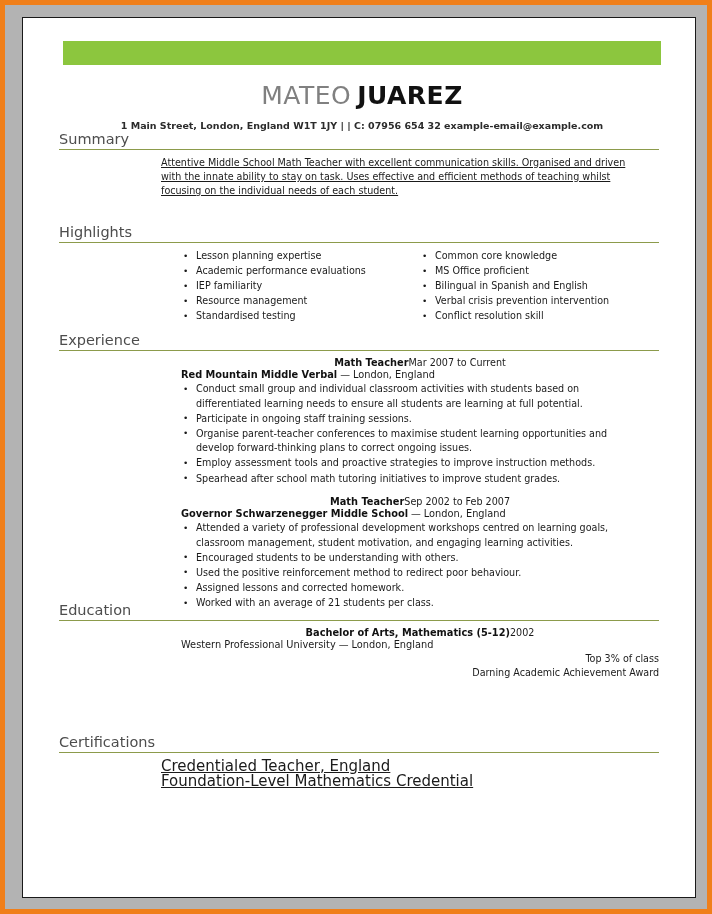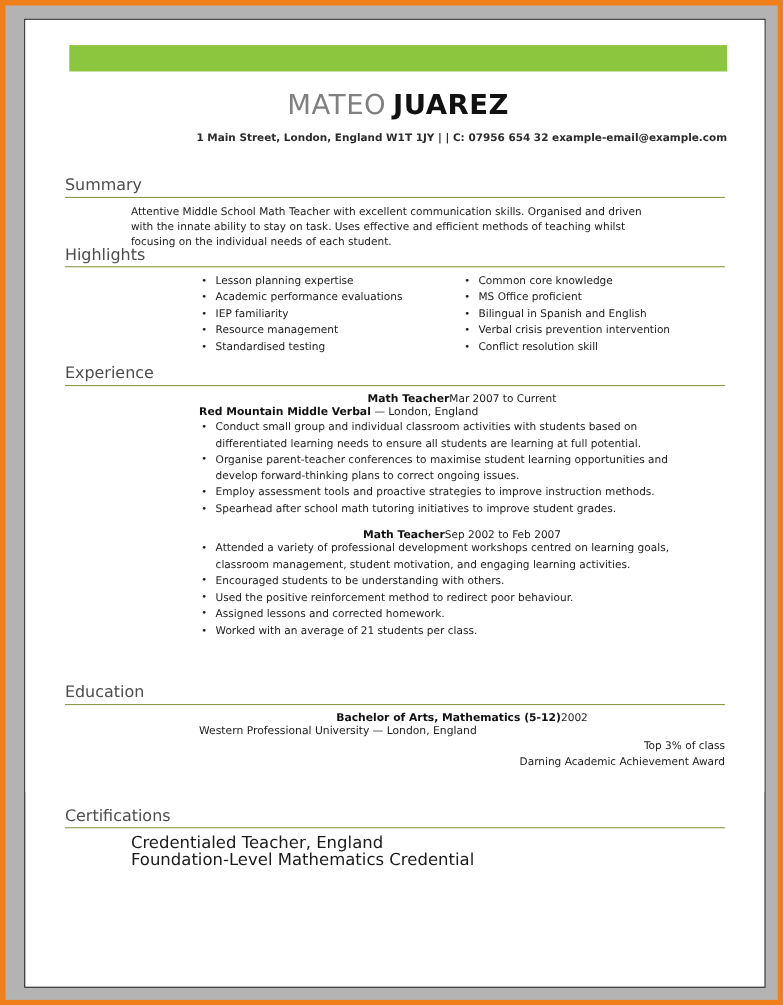--- a/index.html
+++ b/index.html
@@ -69,21 +69,21 @@
   .name-last {
     color: #111111;
     font-weight: 700;
     margin-left: 6px;
   }
   .contact-line {
     position: absolute;
     left: 40px;
     top: 102px;
     width: 598px;
-    text-align: right;
+    text-align: center;
     white-space: nowrap;
     font-size: 9.5px;
     font-weight: 700;
     color: #2B2B2B;
   }
 
   
   .section {
     position: absolute;
     left: 36px;
@@ -97,25 +97,26 @@
   }
   .section-rule {
     height: 1px;
     width: 600px;
     background: #8C9B4B;
     margin-bottom: 6px;
   }
 
   
   .content {
-    margin-left: 60px;
+    margin-left: 102px;
     width: 478px;
     font-size: 9.6px;
     color: #1A1A1A;
     line-height: 14px;
+    text-decoration: underline;
   }
   .summary-text {
     text-align: left;
   }
 
   
   .highlights-cols {
     display: flex;
     margin-left: 122px;
     width: 478px;
@@ -208,21 +209,21 @@
     <div class="page-inner">
 
       <div class="green-bar"></div>
 
       <div class="name-line">
         <span class="name-first">MATEO</span><span class="name-last">JUAREZ</span>
       </div>
 
       <div class="contact-line">1 Main Street, London, England W1T 1JY |  | C: 07956 654 32 example-email@example.com</div>
 
-      <div class="section" style="top:143px;">
+      <div class="section" style="top:113px;">
         <div class="section-heading">Summary</div>
         <div class="section-rule"></div>
         <div class="content summary-text">Attentive Middle School Math Teacher with excellent communication skills. Organised and driven with the innate ability to stay on task. Uses effective and efficient methods of teaching whilst focusing on the individual needs of each student.</div>
       </div>
 
       <div class="section" style="top:206px;">
         <div class="section-heading">Highlights</div>
         <div class="section-rule"></div>
         <div class="highlights-cols">
           <div class="hl-col">
@@ -253,42 +254,46 @@
         <div class="entry">
           <div class="entry-row">
             <span class="entry-title">Math Teacher</span>
             <span class="entry-dates">Mar 2007 to Current</span>
           </div>
           <div class="entry-org">
             <span class="org-name">Red Mountain Middle Verbal</span><span class="dash">—</span><span>London, England</span>
           </div>
           <ul class="bullets entry-bullets">
             <li>Conduct small group and individual classroom activities with students based on differentiated learning needs to ensure all students are learning at full potential.</li>
+            <li>Participate in ongoing staff training sessions.</li>
             <li>Organise parent-teacher conferences to maximise student learning opportunities and develop forward-thinking plans to correct ongoing issues.</li>
             <li>Employ assessment tools and proactive strategies to improve instruction methods.</li>
             <li>Spearhead after school math tutoring initiatives to improve student grades.</li>
           </ul>
         </div>
 
         <div class="entry" style="margin-top:10px;">
           <div class="entry-row">
             <span class="entry-title">Math Teacher</span>
             <span class="entry-dates">Sep 2002 to Feb 2007</span>
+          </div>
+          <div class="entry-org">
+            <span class="org-name">Governor Schwarzenegger Middle School</span><span class="dash">—</span><span>London, England</span>
           </div>
           <ul class="bullets entry-bullets">
             <li>Attended a variety of professional development workshops centred on learning goals, classroom management, student motivation, and engaging learning activities.</li>
             <li>Encouraged students to be understanding with others.</li>
             <li>Used the positive reinforcement method to redirect poor behaviour.</li>
             <li>Assigned lessons and corrected homework.</li>
             <li>Worked with an average of 21 students per class.</li>
           </ul>
         </div>
       </div>
 
-      <div class="section" style="top:604px;">
+      <div class="section" style="top:584px;">
         <div class="section-heading">Education</div>
         <div class="section-rule"></div>
         <div class="entry">
           <div class="entry-row">
             <span class="entry-title">Bachelor of Arts, Mathematics (5-12)</span>
             <span class="entry-dates">2002</span>
           </div>
           <div class="entry-org">
             <span>Western Professional University</span><span class="dash">—</span><span>London, England</span>
           </div>

